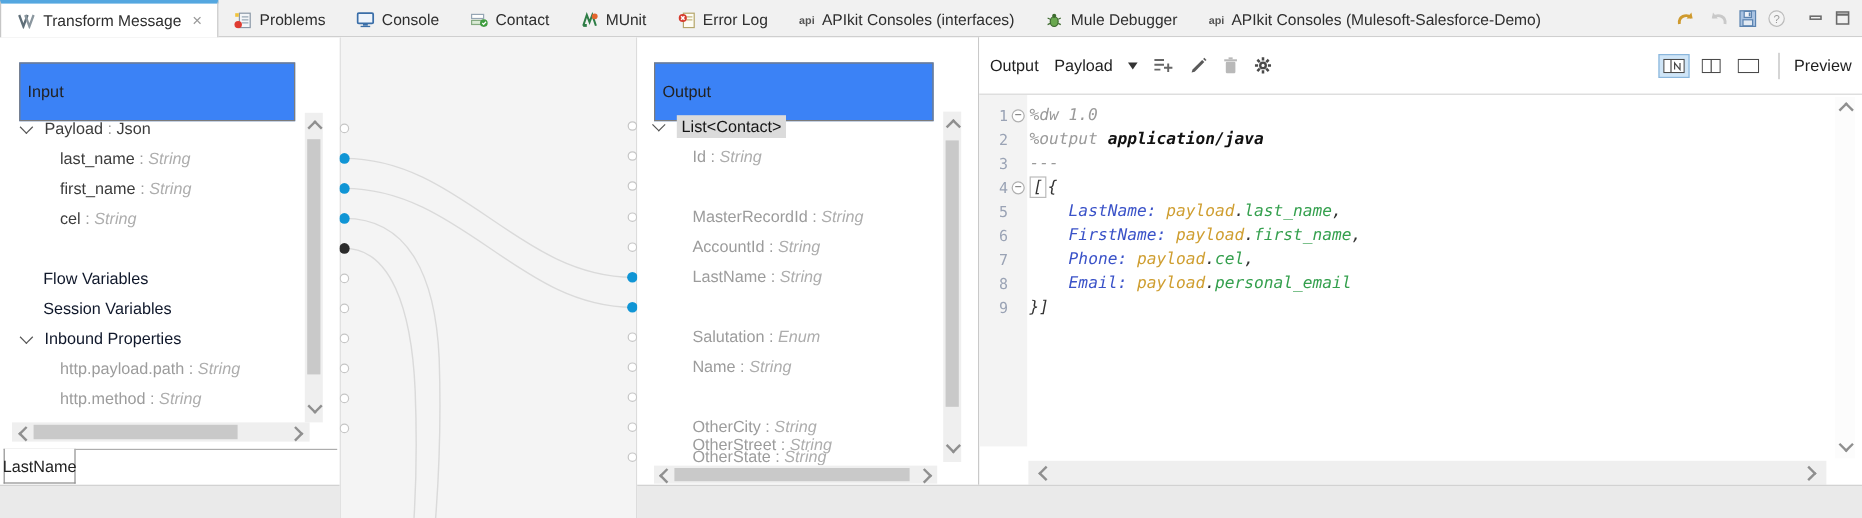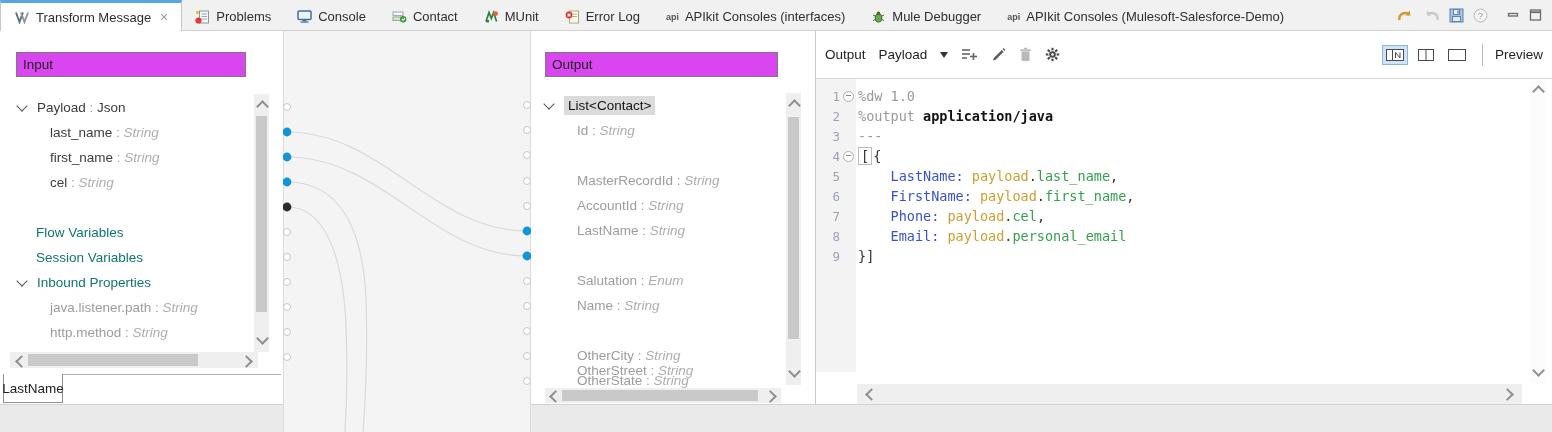--- a/index.html
+++ b/index.html
@@ -24,28 +24,28 @@
   
   .sb{position:absolute;background:#efefef;}
   .sb .thumb{position:absolute;background:#c9c9c9;}
   .chev{position:absolute;width:7px;height:7px;border-right:2px solid #8f8f8f;border-bottom:2px solid #8f8f8f;}
   .chev.up{transform:rotate(-135deg);}
   .chev.down{transform:rotate(45deg);}
   .chev.left{transform:rotate(135deg);}
   .chev.right{transform:rotate(-45deg);}
 
   
-  .filter{position:absolute;height:23px;border:1px solid #7b7b7b;background:#d946ef;
-          font:13.5px "Liberation Sans",sans-serif;padding:0 6px;color:#222;}
+  .filter{position:absolute;height:23px;border:1px solid #7b7b7b;background:#3b82f6;
+          font:13.5px "Liberation Sans",sans-serif;padding:12px 6px;color:#222;}
   .tree{position:absolute;}
   .trow{position:absolute;left:0;height:25px;display:flex;align-items:center;white-space:nowrap;font-size:13.5px;}
   .tchev{display:inline-block;width:7px;height:7px;border-right:1.7px solid #555;
          border-bottom:1.7px solid #555;transform:rotate(45deg);margin:-3px 11px 0 2px;}
   .tname{color:#3c3c3c;}
-  .tname.plain{color:#0f766e;}
+  .tname.plain{color:#0f172a;}
   .tname.muted{color:#9c9c9c;}
   .tcolon{color:#9c9c9c;}
   .ttype{color:#adadad;font-style:italic;}
   .ttype.tplain{color:#3c3c3c;font-style:normal;}
   .hl{background:#dbdbdb;padding:2px 4px;}
   .hl .tname{color:#141414;}
   .hl .ttype{color:#333;}
 
   .ctxline{position:absolute;left:3px;top:374px;width:278px;height:1px;background:#adadad;}
   .ctxtab{position:absolute;left:3px;top:374px;width:60px;height:29px;background:#fff;
@@ -78,21 +78,21 @@
   .vsep{width:1px;height:22px;background:#b9b9b9;margin:0 7px;}
 
   .gutter{position:absolute;left:816px;top:79px;width:40px;height:293px;background:#f3f3f3;z-index:1;}
   .code{position:absolute;left:816px;top:79px;width:712px;z-index:2;}
   .cl{position:absolute;left:0;height:20px;display:flex;align-items:center;
       font-family:"DejaVu Sans Mono",monospace;font-size:13.5px;white-space:pre;}
   .cl .num{width:24px;text-align:right;color:#9aa3b5;font-size:12.5px;font-family:"DejaVu Sans Mono",monospace;}
   .cl .fold{width:16px;display:flex;justify-content:center;align-items:center;}
   .fg{width:9px;height:9px;border:1px solid #b0b0b0;border-radius:50%;position:relative;background:#fff;}
   .fg::after{content:"";position:absolute;left:2px;right:2px;top:3.5px;border-top:1px solid #888;}
-  .cl .body{margin-left:2px;}
+  .cl .body{margin-left:2px;font-style:italic;}
   .dir{color:#9a9a9a;}
   .strong{color:#111;font-weight:bold;}
   .key{color:#3a52c8;}
   .pay{color:#cf9e30;}
   .fld{color:#35a04e;}
   .pun{color:#333;}
   .brk{color:#333;border:1px solid #bbb;padding:0 2px;margin-right:1px;}
 
   .edvscroll{position:absolute;left:1529px;top:81px;width:17px;height:301px;background:#fcfcfc;}
   .edhscroll{position:absolute;left:857px;top:384px;width:665px;height:20px;background:#efefef;}
@@ -260,21 +260,21 @@
       </div>
       <div class="trow" style="top: 150px; padding-left: 2px;">
         <span style="display: inline-block; width: 20px;"></span>
         <span><span class="tname plain">Session Variables</span></span>
       </div>
       <div class="trow" style="top: 175px; padding-left: 2px;">
         <span class="tchev"></span>
         <span><span class="tname plain">Inbound Properties</span></span>
       </div>
       <div class="trow" style="top: 200px; padding-left: 36px;">
-        <span><span class="tname muted">java.listener.path</span><span class="tcolon"> : </span><span class="ttype">String</span></span>
+        <span><span class="tname muted">http.payload.path</span><span class="tcolon"> : </span><span class="ttype">String</span></span>
       </div>
       <div class="trow" style="top: 225px; padding-left: 36px;">
         <span><span class="tname muted">http.method</span><span class="tcolon"> : </span><span class="ttype">String</span></span>
       </div>
     </div>
 
   <div class="sb" style="left:254px;top:94px;width:15px;height:258px;">
     <span class="chev up" style="left:4px;top:8px;"></span>
     <div class="thumb" style="left:2px;top:22px;width:11px;height:196px;"></div>
     <span class="chev down" style="left:4px;bottom:9px;"></span>

